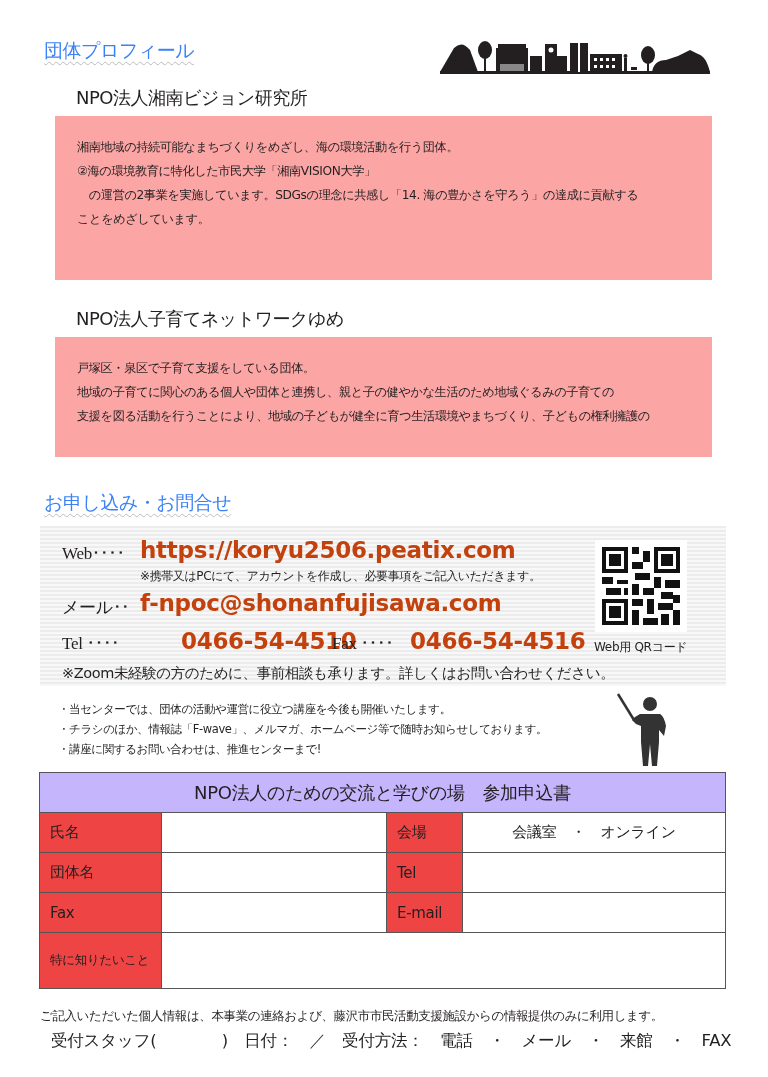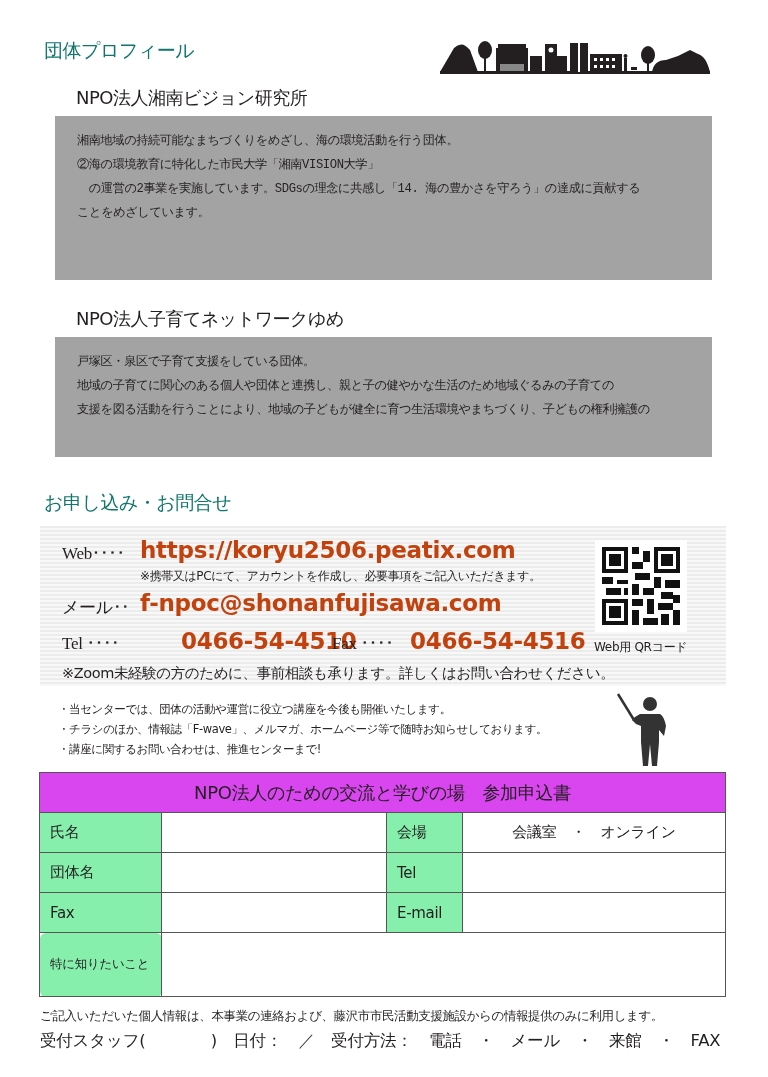--- a/index.html
+++ b/index.html
@@ -2,47 +2,47 @@
 <html><head>
 <meta charset="utf-8">
 <style>
   * { box-sizing: border-box; margin: 0; padding: 0; }
   body {
     width: 768px; height: 1077px; background: #ffffff; position: relative;
     font-family: "DejaVu Sans", "Liberation Sans", sans-serif; color: #231f20; overflow: hidden;
   }
   .abs { position: absolute; }
   .section-title {
-    font-size: 19px; letter-spacing: -0.5px; color: #0f766e;
-    text-decoration-style: wavy; text-decoration-color: #bdbdbd;
+    font-size: 19px; letter-spacing: -0.5px; color: #3b82f6;
+    text-decoration: underline; text-decoration-style: wavy; text-decoration-color: #bdbdbd;
     text-underline-offset: 4px; text-decoration-thickness: 1px;
   }
   .org-name { font-size: 18px; letter-spacing: -0.5px; color: #231f20; }
   .desc-box {
-    background: #a3a3a3; padding: 13px 22px; font-size: 12.2px; line-height: 24px; letter-spacing: -0.4px; font-family: Liberation Mono, monospace;
+    background: #fca5a5; padding: 19px 22px; font-size: 12.2px; line-height: 24px; letter-spacing: -0.4px;
   }
   .contact-box {
     background: repeating-linear-gradient(to bottom, #ececec 0px, #ececec 2px, #f8f8f8 2px, #f8f8f8 4px);
   }
   .c-label { font-size: 17px; letter-spacing: -0.3px; color: #231f20; font-family: Liberation Serif, serif; }
   .c-value { font-weight: bold; font-size: 23px; letter-spacing: -0.3px; color: #c2410c; }
   .c-note { font-size: 12px; letter-spacing: -0.4px; }
   .notice { font-size: 11.5px; line-height: 20px; letter-spacing: -0.4px; }
   table.form {
     border-collapse: collapse; position: absolute; left: 39px; top: 772px; width: 687px;
     border: 1.5px solid #555;
   }
   table.form td { border: 1.5px solid #555; font-size: 15px; padding: 0 10px; height: 40px; letter-spacing: -0.3px; }
   table.form td.head {
-    background: #d946ef; text-align: center; font-size: 18px; height: 40px;
-  }
-  table.form td.lbl { background: #86efac; }
+    background: #c4b5fd; text-align: center; font-size: 18px; height: 40px;
+  }
+  table.form td.lbl { background: #ef4444; }
   table.form td.lbl-small { font-size: 12.5px; }
   .footer-note { font-size: 12.5px; letter-spacing: -0.4px; }
-  .footer-line { font-size: 16.5px; letter-spacing: -0.2px; white-space: pre; }
+  .footer-line { font-size: 16.5px; letter-spacing: -0.2px; white-space: pre; margin-left: 11px; }
 </style>
 </head>
 <body>
 
 <div class="abs section-title" style="left:44px; top:38px;">団体プロフィール</div>
 
 <div class="abs" style="left:440px; top:38px; width:270px; height:36px;">
   <svg width="270" height="36" viewBox="0 0 270 36">
     <rect x="0" y="33" width="270" height="3" fill="#231f20"></rect>
     <path d="M0 34 L14 10 Q22 2 30 12 L38 34 Z" fill="#231f20"></path>
@@ -185,20 +185,20 @@
     <td class="lbl">Tel</td>
     <td></td>
   </tr>
   <tr>
     <td class="lbl">Fax</td>
     <td></td>
     <td class="lbl">E-mail</td>
     <td></td>
   </tr>
   <tr>
-    <td class="lbl lbl-small" style="height:64px;border-radius:6px;">特に知りたいこと</td>
+    <td class="lbl lbl-small" style="height:56px;">特に知りたいこと</td>
     <td colspan="3"></td>
   </tr>
 </tbody>
   </table>
 
 <div class="abs footer-note" style="left:40px; top:1008px;">ご記入いただいた個人情報は、本事業の連絡および、藤沢市市民活動支援施設からの情報提供のみに利用します。</div>
 <div class="abs footer-line" style="left:40px; top:1030px;">受付スタッフ(　　　　)　日付：　／　受付方法：　電話　・　メール　・　来館　・　FAX</div>
 
 </body></html>

